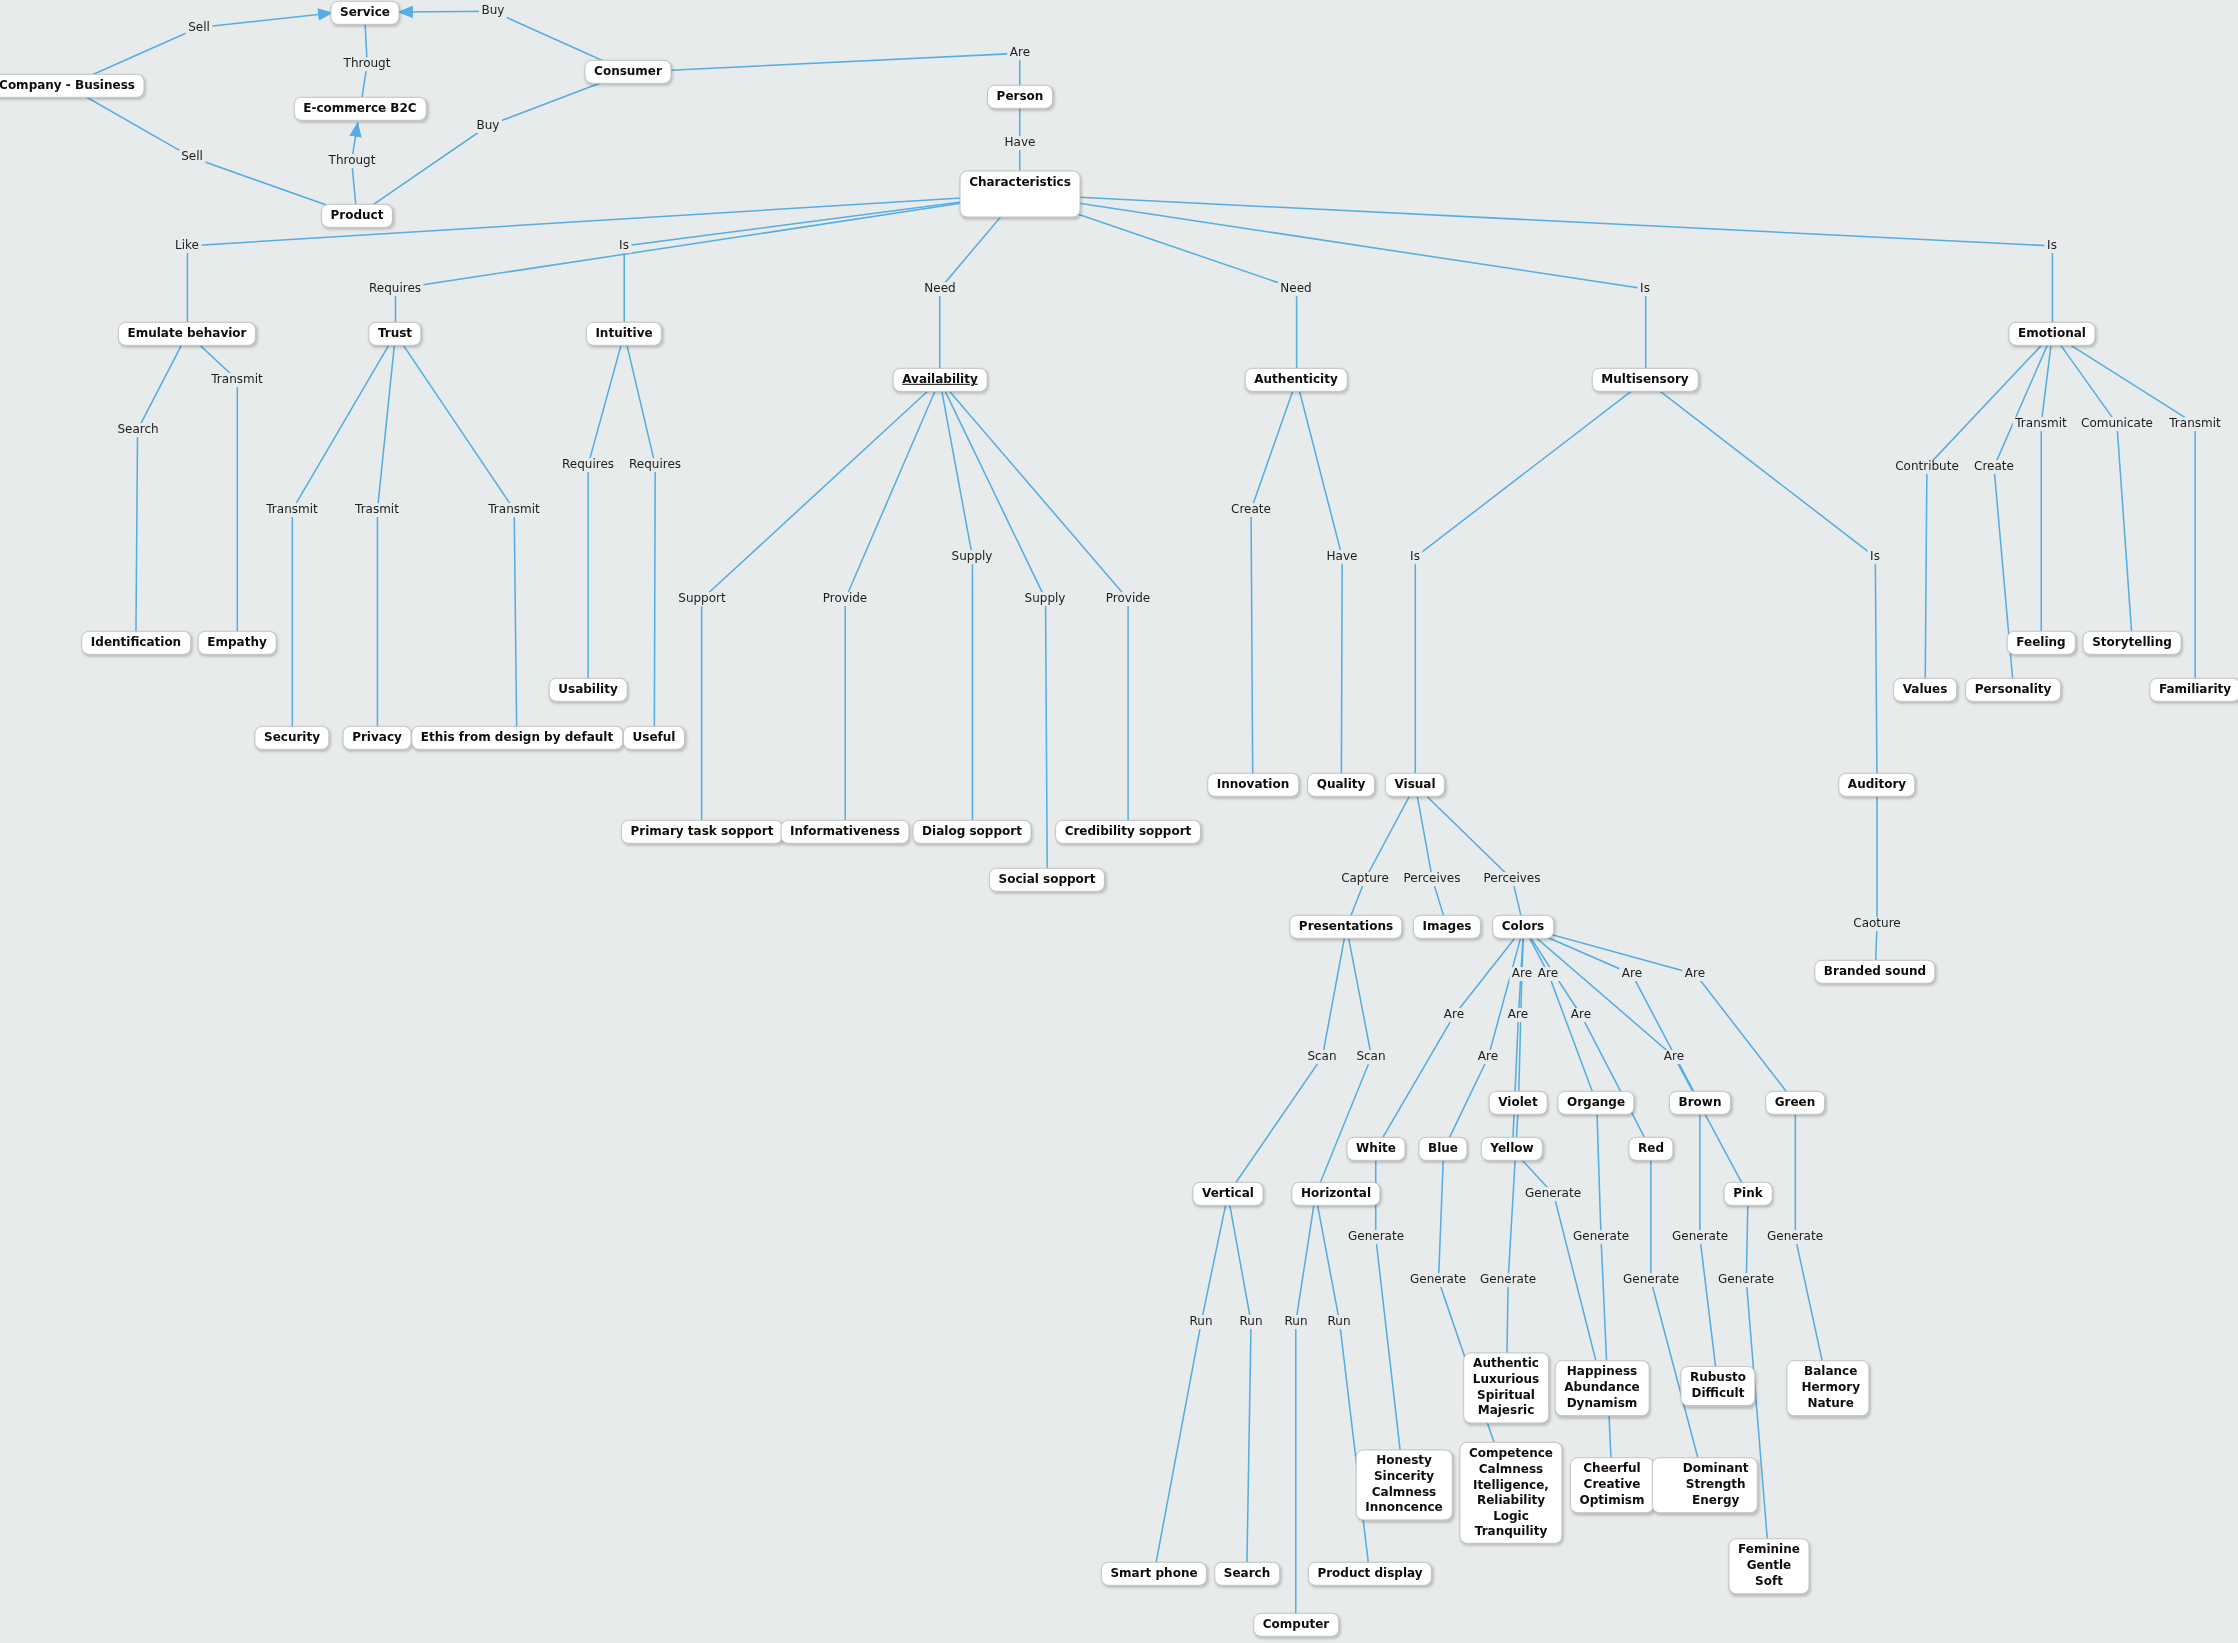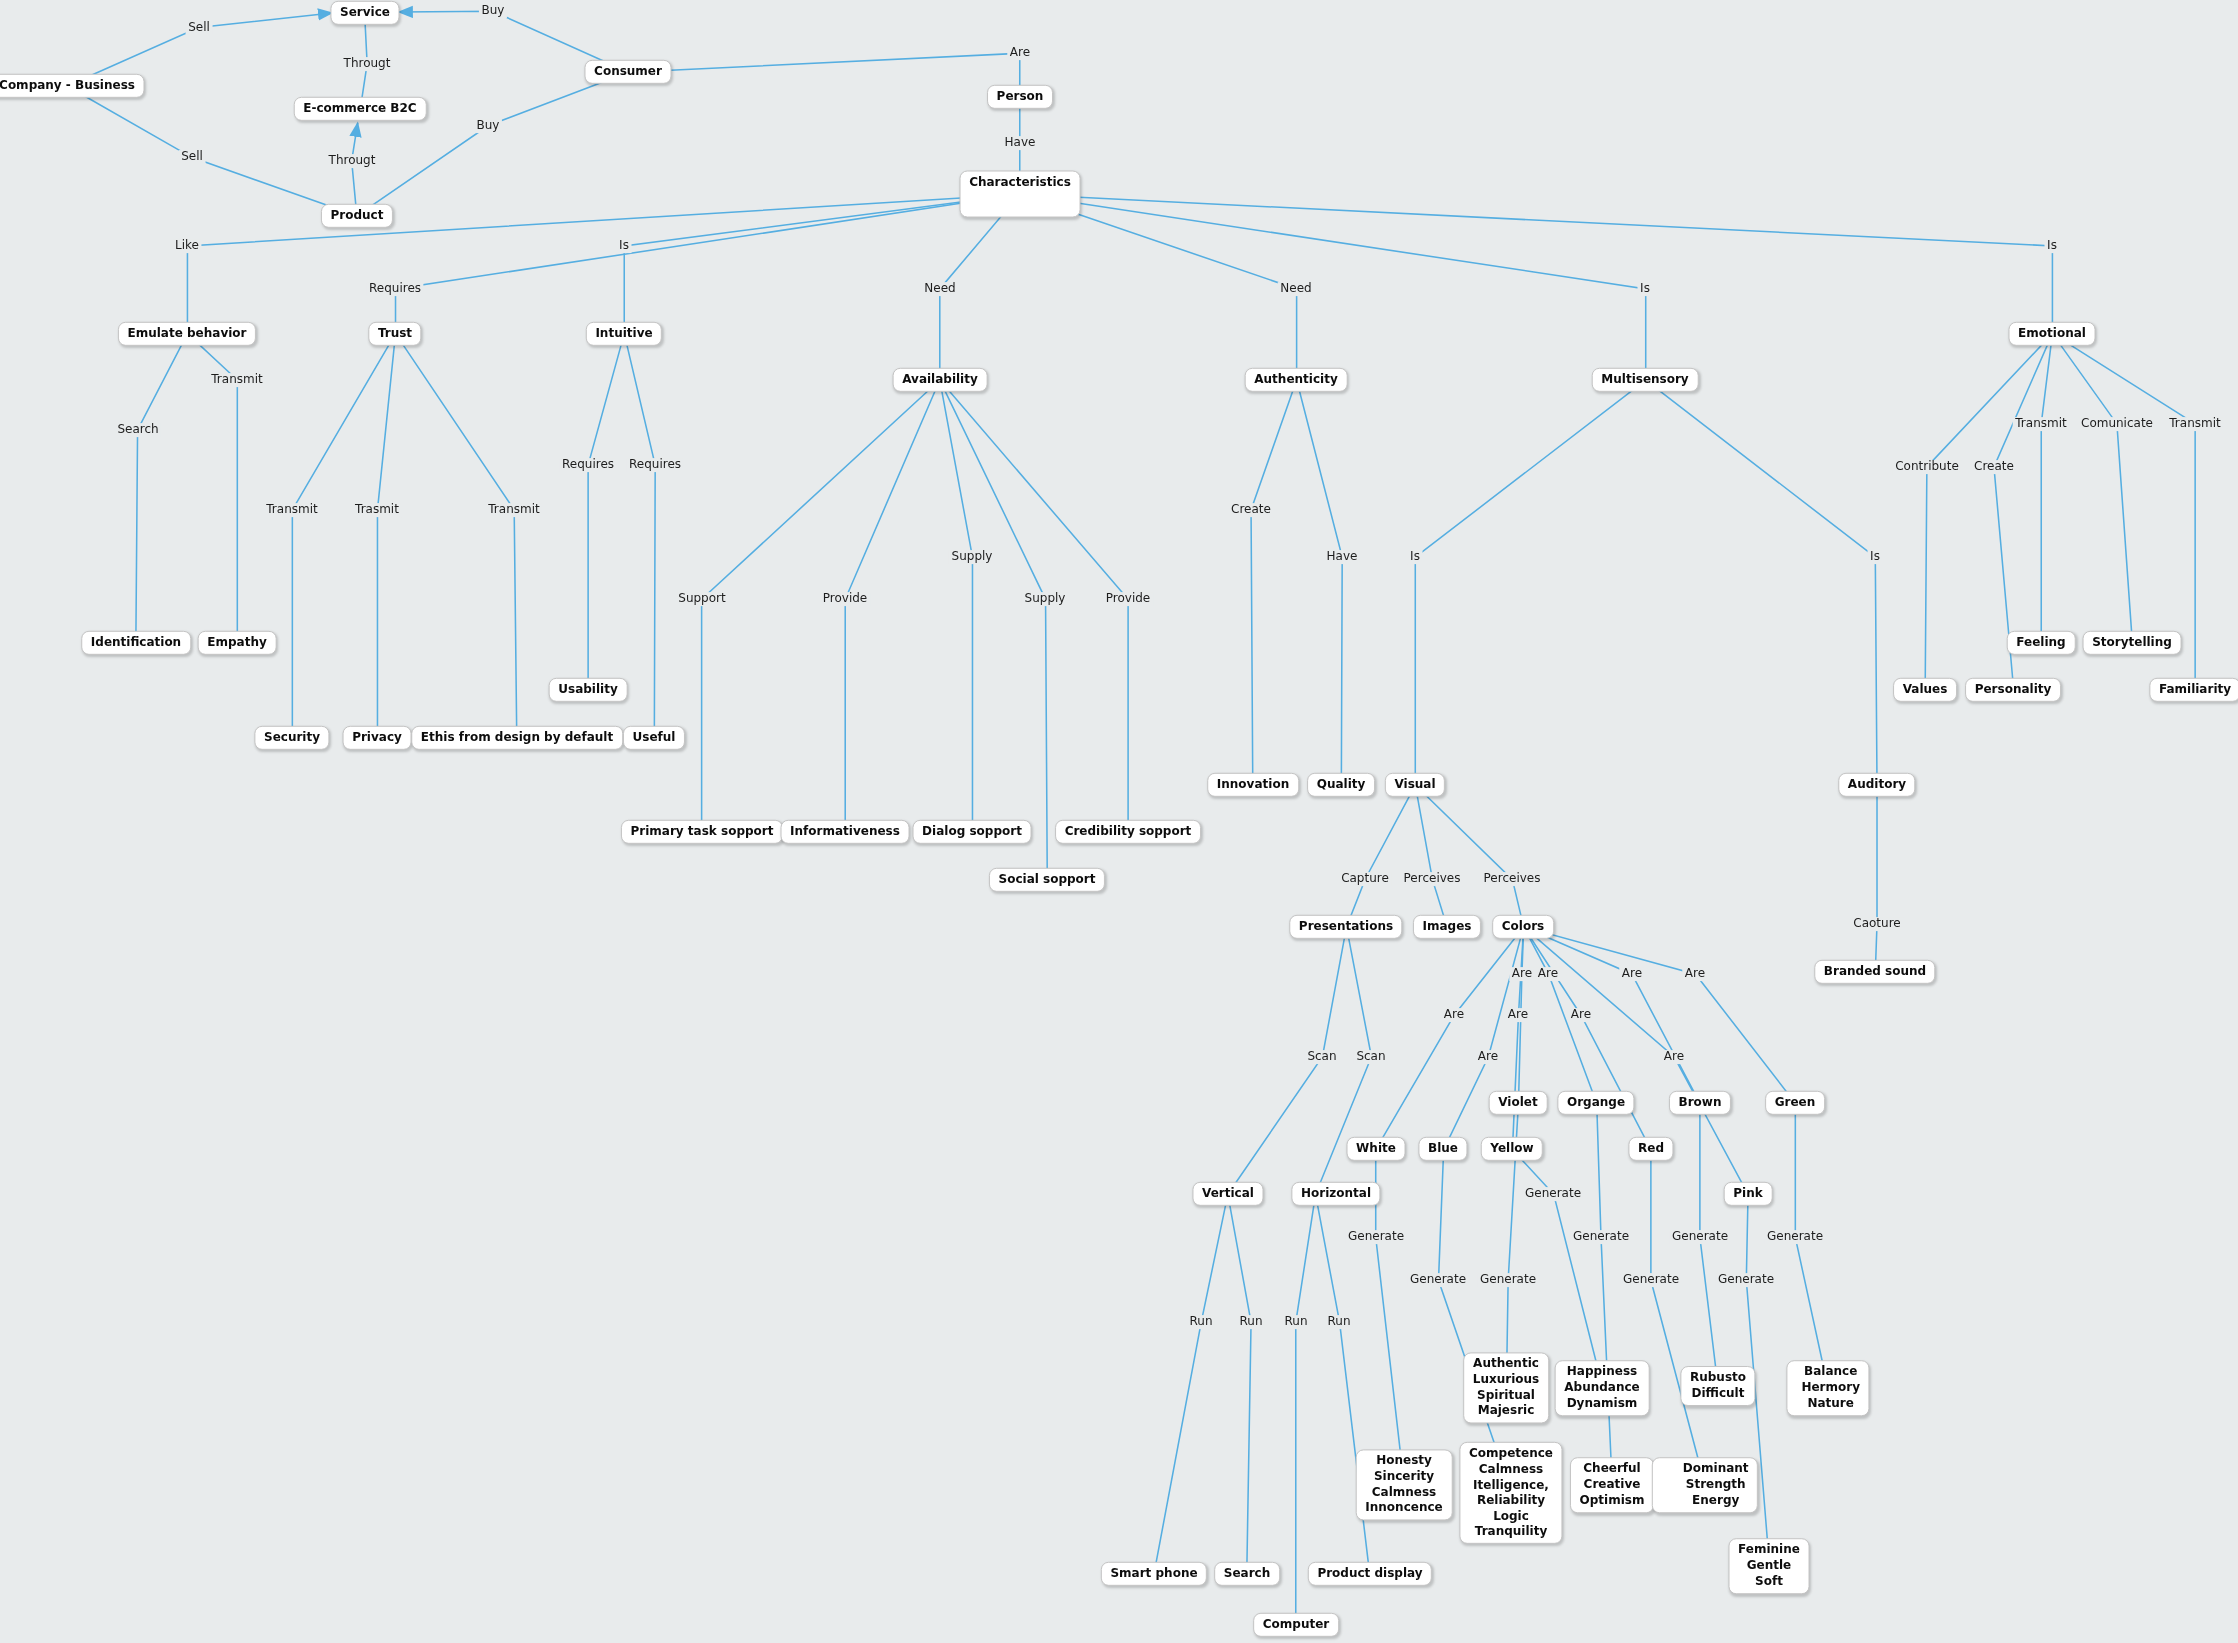--- a/index.html
+++ b/index.html
@@ -174,21 +174,21 @@
       <div class="node" style="left: 365px; top: 13px;">Service</div>
       <div class="node" style="left: 67px; top: 86px;">Company - Business</div>
       <div class="node" style="left: 360px; top: 109px;">E-commerce B2C</div>
       <div class="node" style="left: 628px; top: 72px;">Consumer</div>
       <div class="node" style="left: 1020px; top: 97px;">Person</div>
       <div class="node" style="left: 357px; top: 216px;">Product</div>
       <div class="node tall" style="left: 1020px; top: 194px;">Characteristics</div>
       <div class="node" style="left: 187px; top: 334px; text-align: right;">Emulate behavior</div>
       <div class="node" style="left: 395px; top: 334px;">Trust</div>
       <div class="node" style="left: 624px; top: 334px;">Intuitive</div>
-      <div class="node" style="left: 940px; top: 380px;">Availability</div>
+      <div class="node" style="left: 940px; top: 380px; text-decoration: underline;">Availability</div>
       <div class="node" style="left: 1296px; top: 380px;">Authenticity</div>
       <div class="node" style="left: 1645px; top: 380px;">Multisensory</div>
       <div class="node" style="left: 2052px; top: 334px;">Emotional</div>
       <div class="node" style="left: 136px; top: 643px;">Identification</div>
       <div class="node" style="left: 237px; top: 643px;">Empathy</div>
       <div class="node" style="left: 292px; top: 738px;">Security</div>
       <div class="node" style="left: 377px; top: 738px;">Privacy</div>
       <div class="node" style="left: 517px; top: 738px;">Ethis from design by default</div>
       <div class="node" style="left: 588px; top: 690px;">Usability</div>
       <div class="node" style="left: 654px; top: 738px;">Useful</div>

